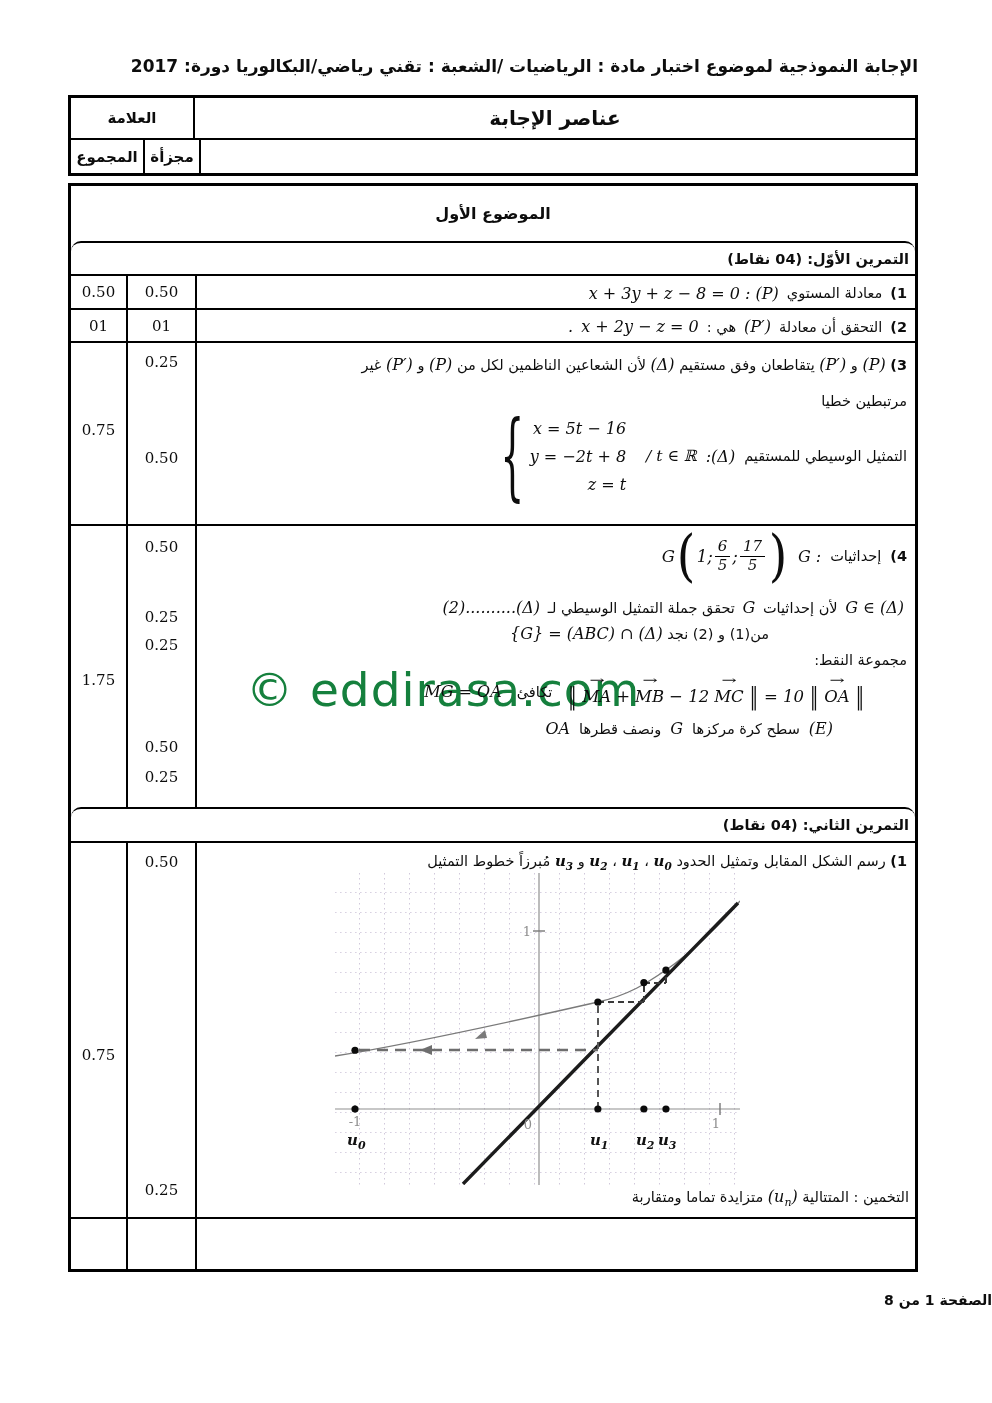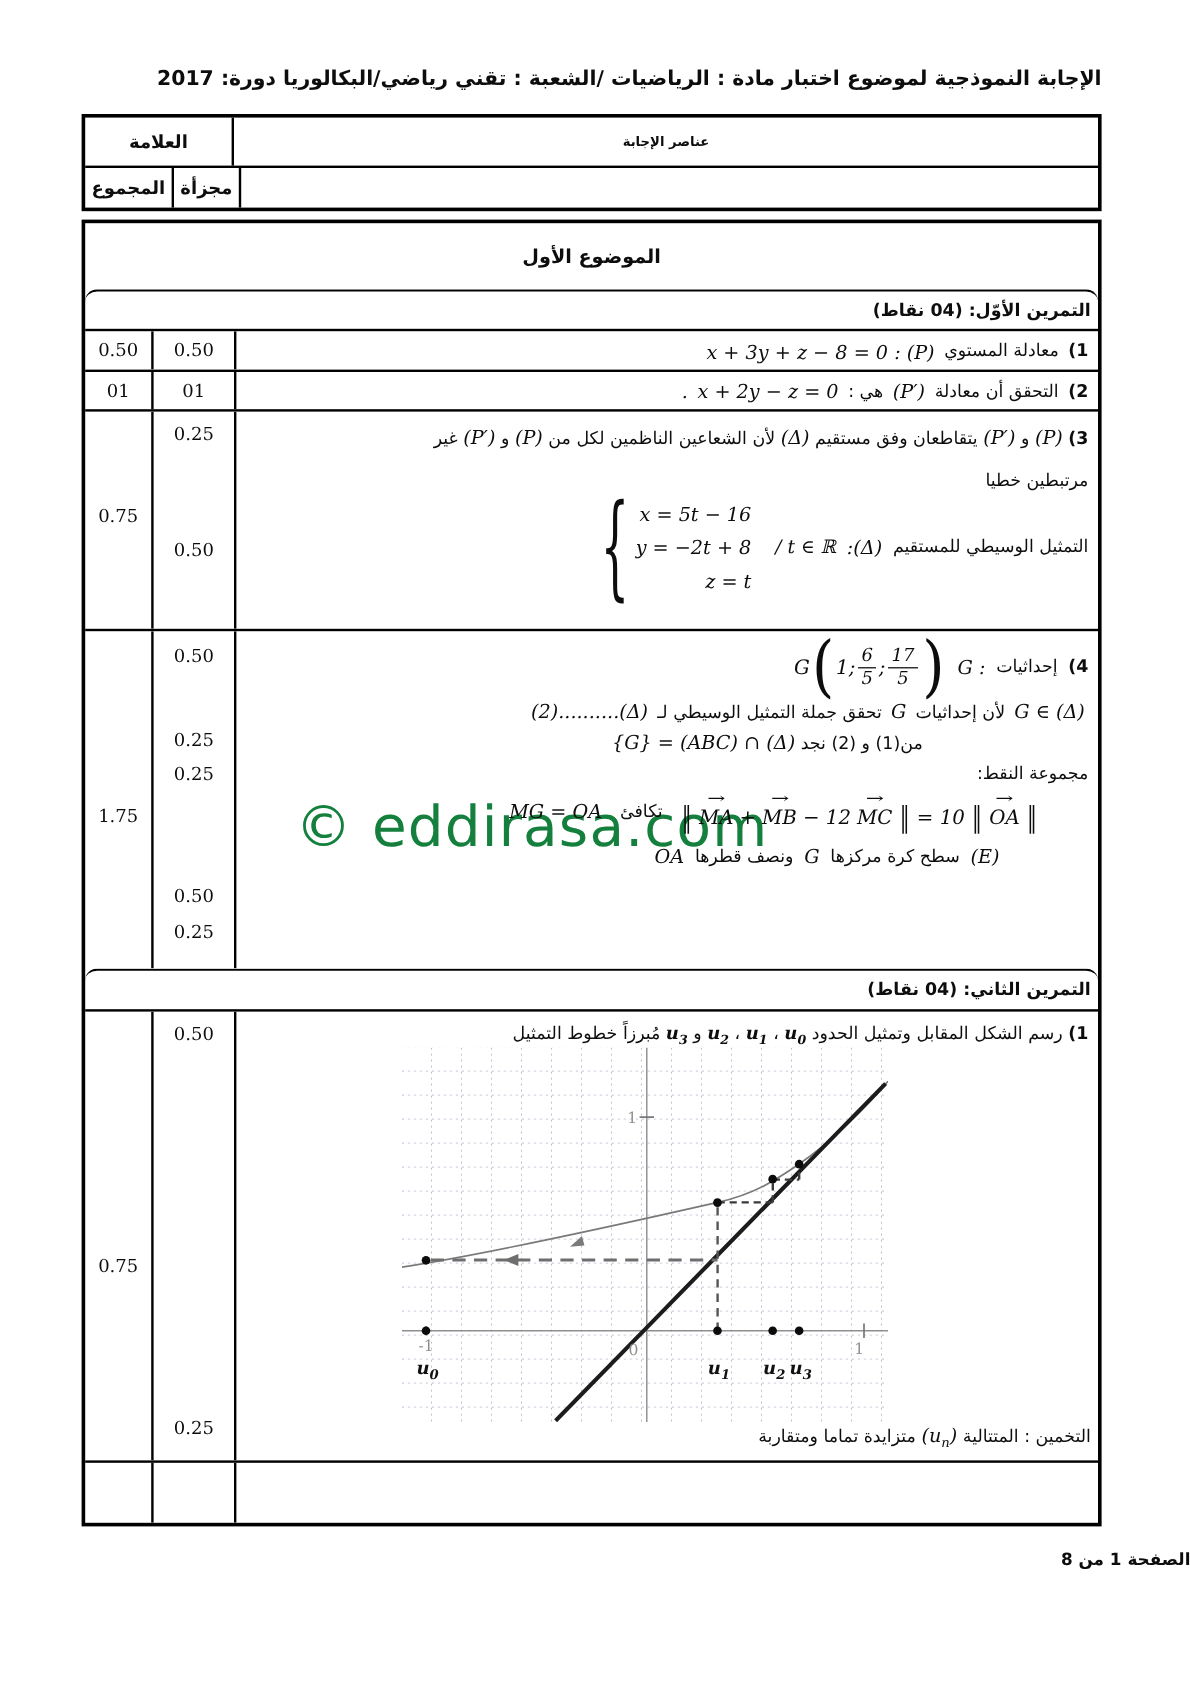--- a/index.html
+++ b/index.html
@@ -16,21 +16,21 @@
   .footer{position:absolute;top:1292px;left:0;right:0;text-align:right;direction:rtl;
           font-weight:bold;font-size:14px;}
   .watermark{position:absolute;left:246px;top:662px;font-size:47px;color:#15803d;
              letter-spacing:1px;direction:ltr;font-family:"DejaVu Sans",sans-serif;}
   
   .hdr{position:absolute;left:68px;top:95px;width:850px;border:3px solid #000;box-sizing:border-box;}
   .hdr-r1{display:flex;height:40px;border-bottom:2px solid #000;}
   .hdr-r2{display:flex;height:33px;}
   .hcell{display:flex;align-items:center;justify-content:center;font-weight:bold;box-sizing:border-box;}
   .c-mark{width:124px;border-right:2px solid #000;font-size:15px;}
-  .c-elems{flex:1;font-size:11px;}
+  .c-elems{flex:1;font-size:20px;}
   .c-total{width:74px;border-right:2px solid #000;font-size:15px;}
   .c-part{width:56px;border-right:2px solid #000;font-size:15px;}
   .c-rest{flex:1;}
   
   .main{position:absolute;left:68px;top:183px;width:850px;height:1089px;border:3px solid #000;
         box-sizing:border-box;display:flex;flex-direction:column;}
   .row{display:flex;box-sizing:border-box;border-top:2px solid #000;overflow:hidden;}
   .row-merged{display:block;box-sizing:border-box;border-top:2px solid #000;direction:rtl;overflow:hidden;}
   .ct{width:57px;border-right:2px solid #000;position:relative;box-sizing:border-box;
       font-family:"DejaVu Serif",serif;font-size:15px;}
@@ -58,21 +58,21 @@
   .l-coords{display:flex;direction:rtl;align-items:center;gap:9px;margin-top:5px;}
   .gform{direction:ltr;unicode-bidi:isolate;display:inline-flex;align-items:center;
          font-family:"DejaVu Serif",serif;font-style:italic;font-size:16.5px;}
   .bigp{font-size:56px;font-style:normal;line-height:0.9;transform:scaleX(0.85);display:inline-block;}
   .frac{display:inline-flex;flex-direction:column;vertical-align:middle;text-align:center;
         line-height:1.15;margin:0 2px;font-size:15px;}
   .fnum{border-bottom:1.4px solid #000;padding:0 3px;}
   .fden{padding:0 3px;}
   .l1,.l2,.l3,.lpts{text-align:right;}
   .l1{margin-top:9px;padding-left:24px;}
-  .l2{margin-top:2px;padding-left:24px;}
+  .l2{margin-top:17px;padding-left:24px;}
   .l1 .m,.l2 .m{margin:0 3px;}
   .l3{margin-top:7px;padding-right:138px;}
   .lpts{margin-top:9px;}
   .lnorm{display:flex;direction:rtl;align-items:center;gap:15px;margin-top:9px;padding-right:42px;}
   .normexp{direction:ltr;unicode-bidi:isolate;display:inline-flex;align-items:center;gap:5px;
            font-family:"DejaVu Serif",serif;font-style:italic;font-size:16.5px;padding-top:10px;}
   .dbar{display:inline-block;transform:scaleY(1.45);font-style:normal;margin:0 1px;}
   .vec{position:relative;display:inline-block;font-style:italic;}
   .vec::after{content:"\2192";position:absolute;left:50%;top:-14px;transform:translateX(-50%) scaleX(1.5);
               font-size:12px;font-style:normal;}

